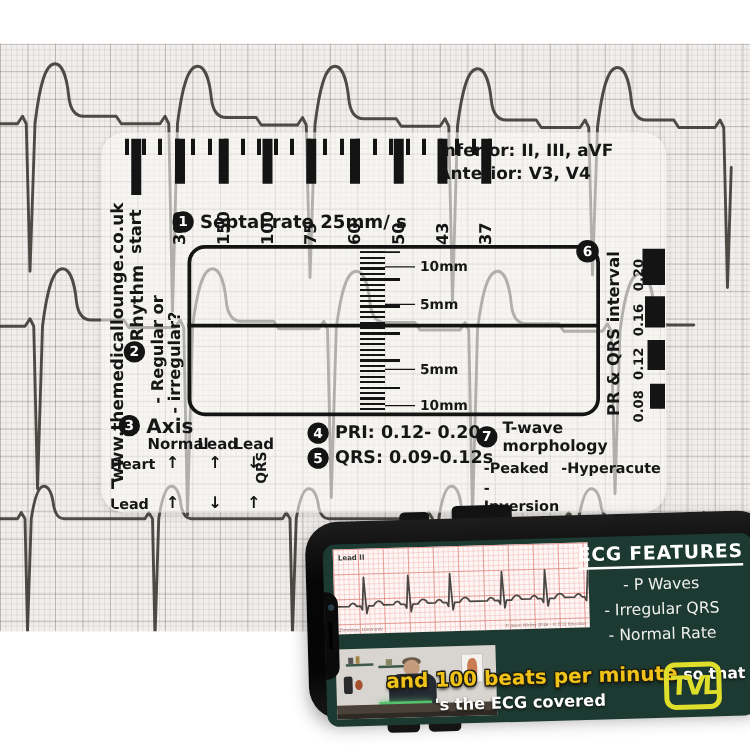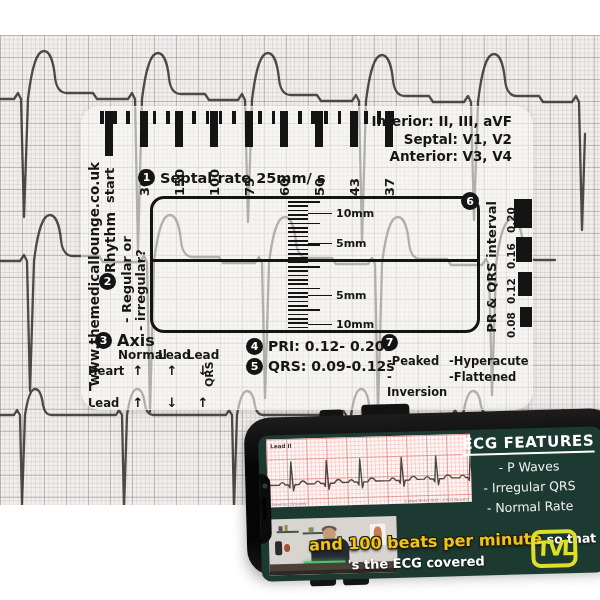--- a/index.html
+++ b/index.html
@@ -32,21 +32,21 @@
   .hs-group{width:26px;display:flex;flex-direction:column;align-items:center;}
   .hs-bar{width:8px;height:36px;background:#141414;}
   .hs-bar.tall{height:47px;}
   .hs-label{margin-top:3px;height:46px;font-size:13px;font-weight:bold;
     writing-mode:vertical-rl;transform:rotate(180deg);}
   #hticks{left:14px;top:4px;width:306px;height:13px;
     background:repeating-linear-gradient(90deg,transparent 0 4px,#141414 4px 7.5px,transparent 7.5px 13.2px);}
 
   #step1{left:56px;top:62px;display:flex;align-items:center;gap:5px;font-size:14.5px;font-weight:bold;}
 
-  #leadgroups{left:268px;top:6px;width:162px;text-align:right;font-size:13.5px;font-weight:bold;line-height:17.5px;}
+  #leadgroups{left:268px;top:6px;width:162px;text-align:left;font-size:13.5px;font-weight:bold;line-height:17.5px;}
 
   #website{left:4px;top:35px;height:265px;font-size:13.5px;display:flex;align-items:center;}
 
   
   #rhythm-circ{left:17px;top:166px;}
   #rhythm-label{left:20px;top:110px;height:56px;font-size:14px;}
   #rhythm-opt1{left:37px;top:100px;height:116px;font-size:13px;}
   #rhythm-opt2{left:51px;top:108px;height:116px;font-size:13px;}
 
   
@@ -202,21 +202,20 @@
       </div>
   </div>
 
   <div id="step1" class="abs">
     <div class="circ">1</div>
     <span>Septal rate 25mm/ s</span>
   </div>
 
   <div id="leadgroups" class="abs">
     <div>Inferior: II, III, aVF</div>
-    <div>Septal: V1, V2</div>
     <div>Anterior: V3, V4</div>
   </div>
 
   <div id="website" class="abs">
     <span class="vtext">www.themedicallounge.co.uk</span>
   </div>
 
   <div id="rhythm-circ" class="abs circ">2</div>
   <div id="rhythm-label" class="abs vtext">Rhythm</div>
   <div id="rhythm-opt1" class="abs vtext">- Regular or</div>
@@ -288,26 +287,26 @@
     </div>
     <div class="line indent">
       <div class="circ">5</div>
       <span>QRS: 0.09-0.12s</span>
     </div>
   </div>
 
   <div id="step7" class="abs">
     <div id="step7-head">
       <div class="circ">7</div>
+      <span>T-wave morphology</span>
     </div>
     <div id="step7-grid">
       <div>-Peaked</div>
       <div>-Hyperacute</div>
       <div>-Inversion</div>
-      <div>-Flattened</div>
 
     </div>
   </div>
 </div>
 
 <div id="phone">
   <div class="ptab" style="left:76px;top:6px;width:24px;height:14px;"></div>
   <div class="ptab" style="left:118px;top:2px;width:48px;height:16px;"></div>
   <div class="ptab" style="left:62px;top:166px;width:26px;height:16px;"></div>
   <div class="ptab" style="left:95px;top:166px;width:26px;height:16px;"></div>

